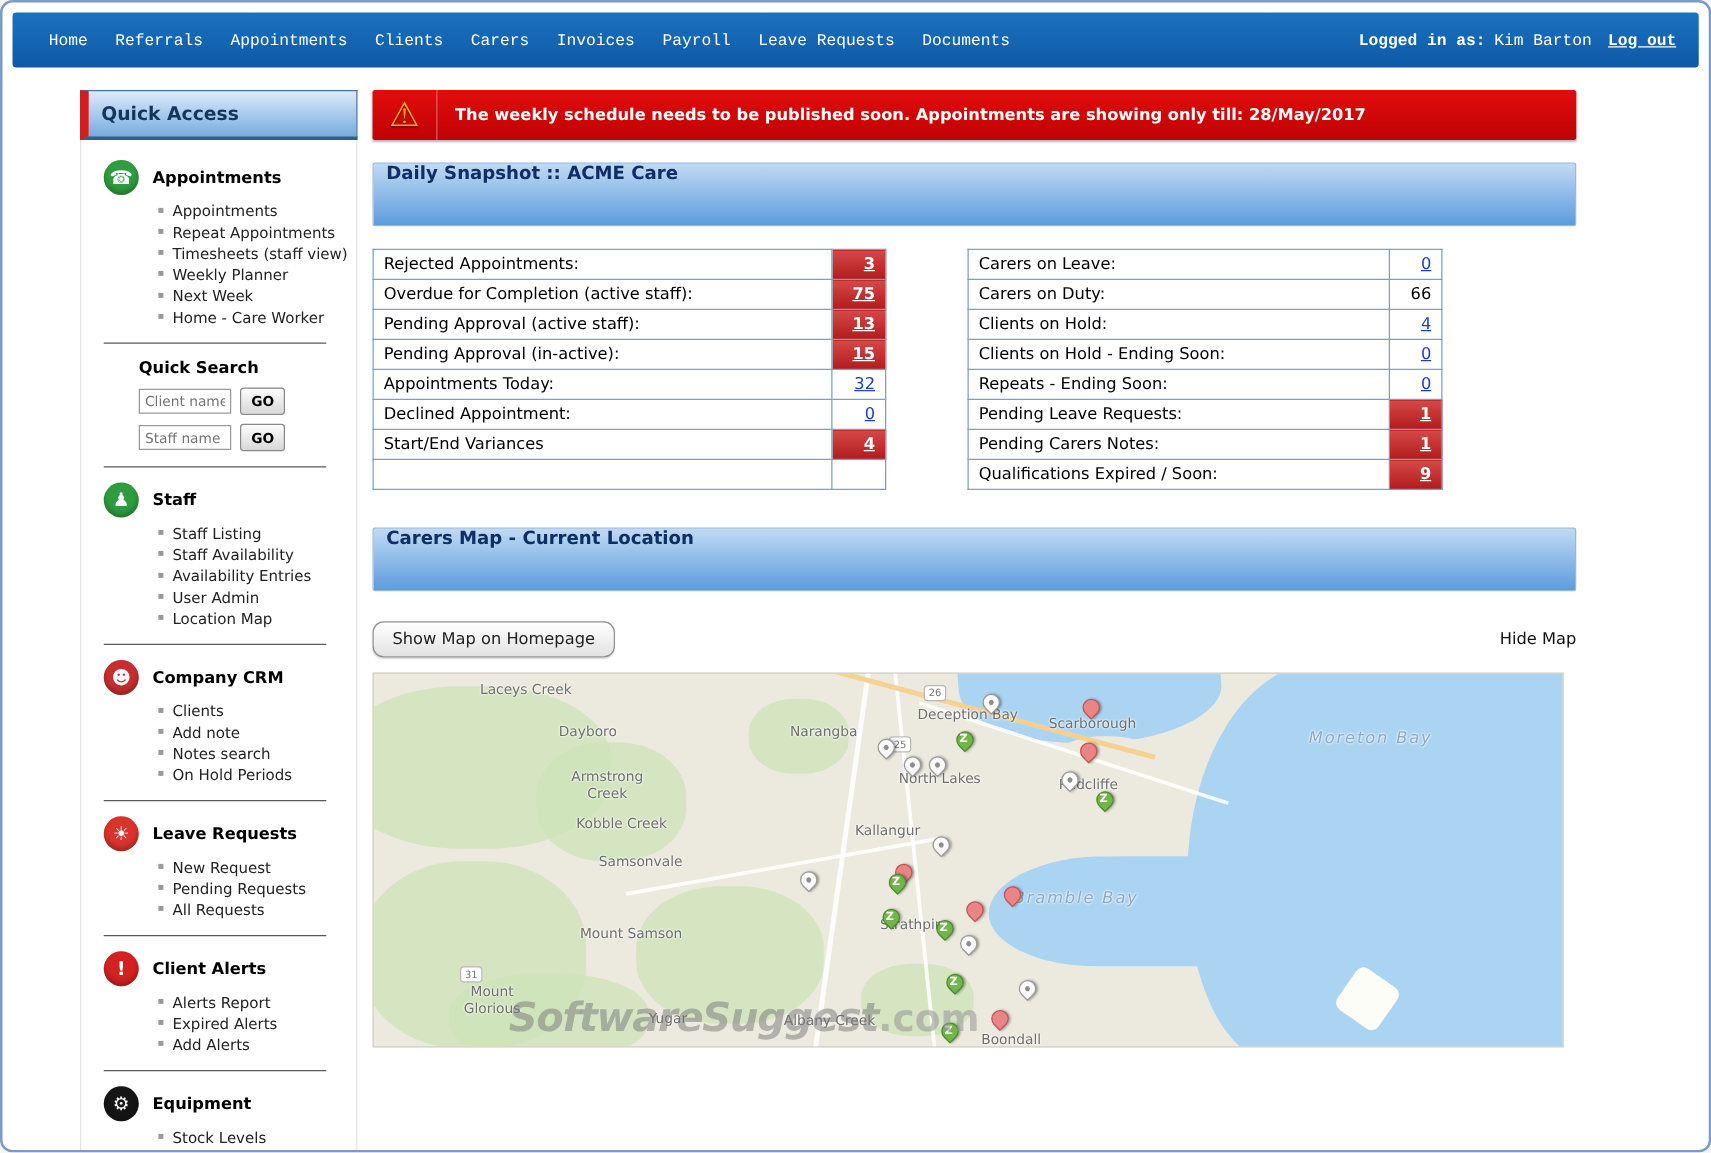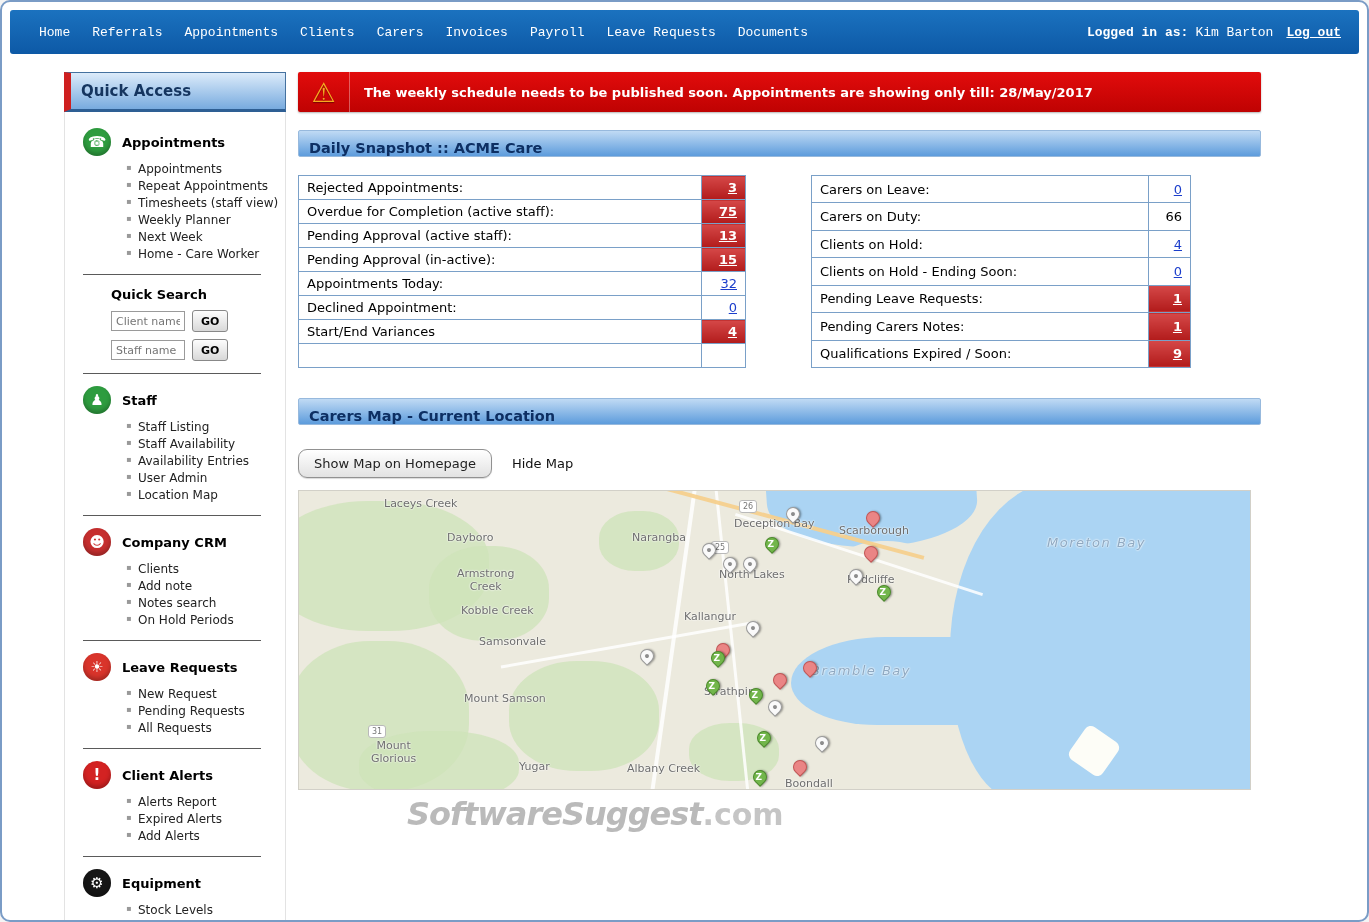--- a/index.html
+++ b/index.html
@@ -52,44 +52,44 @@
   
   .main { width:963px; margin-left:12px; position:relative; }
 
   .alert-banner { height:40px; background:linear-gradient(180deg,#e20c0c,#bf0202);
                   display:flex; align-items:center; border-radius:2px; box-shadow:0 1px 2px rgba(0,0,0,.3); }
   .alert-iconbox { width:52px; height:100%; display:flex; align-items:center; justify-content:center;
                    border-right:1px solid rgba(255,255,255,.35); }
   .alert-tri { color:#f6a921; font-size:27px; line-height:1; text-shadow:0 1px 1px rgba(0,0,0,.4); }
   .alert-text { color:#fff; font-weight:bold; font-size:13px; margin-left:14px; }
 
-  .section-header { margin-top:18px; height:27px;
+  .section-header { margin-top:18px; height:51px;
                     background:linear-gradient(180deg,#c0daf4 0%,#79add f 50%,#4f92d9 100%);
                     background:linear-gradient(180deg,#c0daf4,#5d9cdc);
                     border:1px solid #97b9dd; border-radius:2px;
-                    display:flex; align-items:flex-end; padding-left:10px;
+                    display:flex; align-items:flex-start; padding-left:10px;
                     font-size:14.5px; font-weight:bold; color:#0d2f63; }
   .section-header.map-hdr { margin-top:30px; width:963px; }
 
   .stats { display:flex; margin-top:18px; }
   table.stats-table { border-collapse:collapse; font-size:13px; background:#fff; }
   table.stats-table td { border:1px solid #7aa0c8; padding:3px 8px; height:24px; }
-  .stats-left { width:448px;border-radius:30px; }
+  .stats-left { width:411px;border-radius:30px; }
   .stats-right { width:380px; margin-left:65px; }
   td.stat-label { color:#000; }
   .stats-left td.stat-label { width:404px; }
   .stats-right td.stat-label { width:406px; }
   td.stat-value { width:44px; text-align:right; }
   td.v-red { background:linear-gradient(180deg,#d54848,#b21b1b); }
   td.v-red span { color:#fff; font-weight:bold; text-decoration:underline; cursor:pointer; }
   td.v-link span { color:#1c3ecb; text-decoration:underline; cursor:pointer; }
   td.v-plain span { color:#000; }
   td.v-empty { }
 
-  .map-controls { margin-top:24px; display:flex; align-items:center; gap:20px; }
+  .map-controls { margin-top:24px; display:flex; align-items:center; gap:20px;justify-content:space-between; }
   .btn-showmap { padding:6px 15px; border-radius:9px; border:1px solid #919191;
                  background:linear-gradient(#ffffff,#e2e2e2); font-size:13px; color:#222;
                  cursor:pointer; font-family:inherit; box-shadow:0 1px 1px rgba(0,0,0,.15); }
   .hide-map { font-size:13px; font-weight:normal; color:#111; cursor:pointer; }
 
   
   .map { position:relative; margin-top:12px; width:953px; height:300px;
          background:#eceade; border:1px solid #d2d0c8; overflow:hidden; }
   .map * { position:absolute; }
   .water { background:#abd4f3; }
@@ -323,20 +323,24 @@
                 <tr class="stat-row">
                   <td class="stat-label">Carers on Duty:</td>
                   <td class="stat-value v-plain"><span>66</span></td>
                 </tr>
                 <tr class="stat-row">
                   <td class="stat-label">Clients on Hold:</td>
                   <td class="stat-value v-link"><span>4</span></td>
                 </tr>
                 <tr class="stat-row">
                   <td class="stat-label">Clients on Hold - Ending Soon:</td>
+                  <td class="stat-value v-link"><span>0</span></td>
+                </tr>
+                <tr class="stat-row">
+                  <td class="stat-label">Repeats - Ending Soon:</td>
                   <td class="stat-value v-link"><span>0</span></td>
                 </tr>
                 <tr class="stat-row">
                   <td class="stat-label">Pending Leave Requests:</td>
                   <td class="stat-value v-red"><span>1</span></td>
                 </tr>
                 <tr class="stat-row">
                   <td class="stat-label">Pending Carers Notes:</td>
                   <td class="stat-value v-red"><span>1</span></td>
                 </tr>

